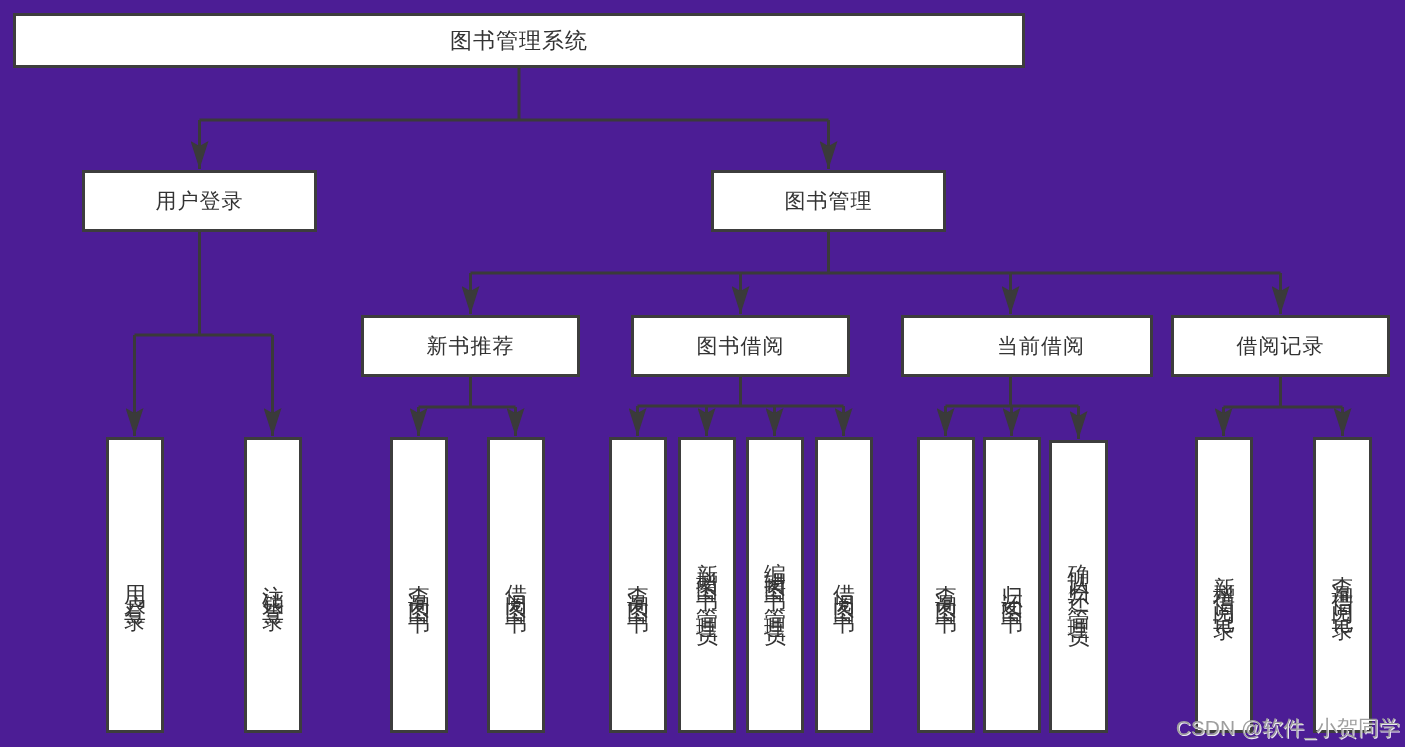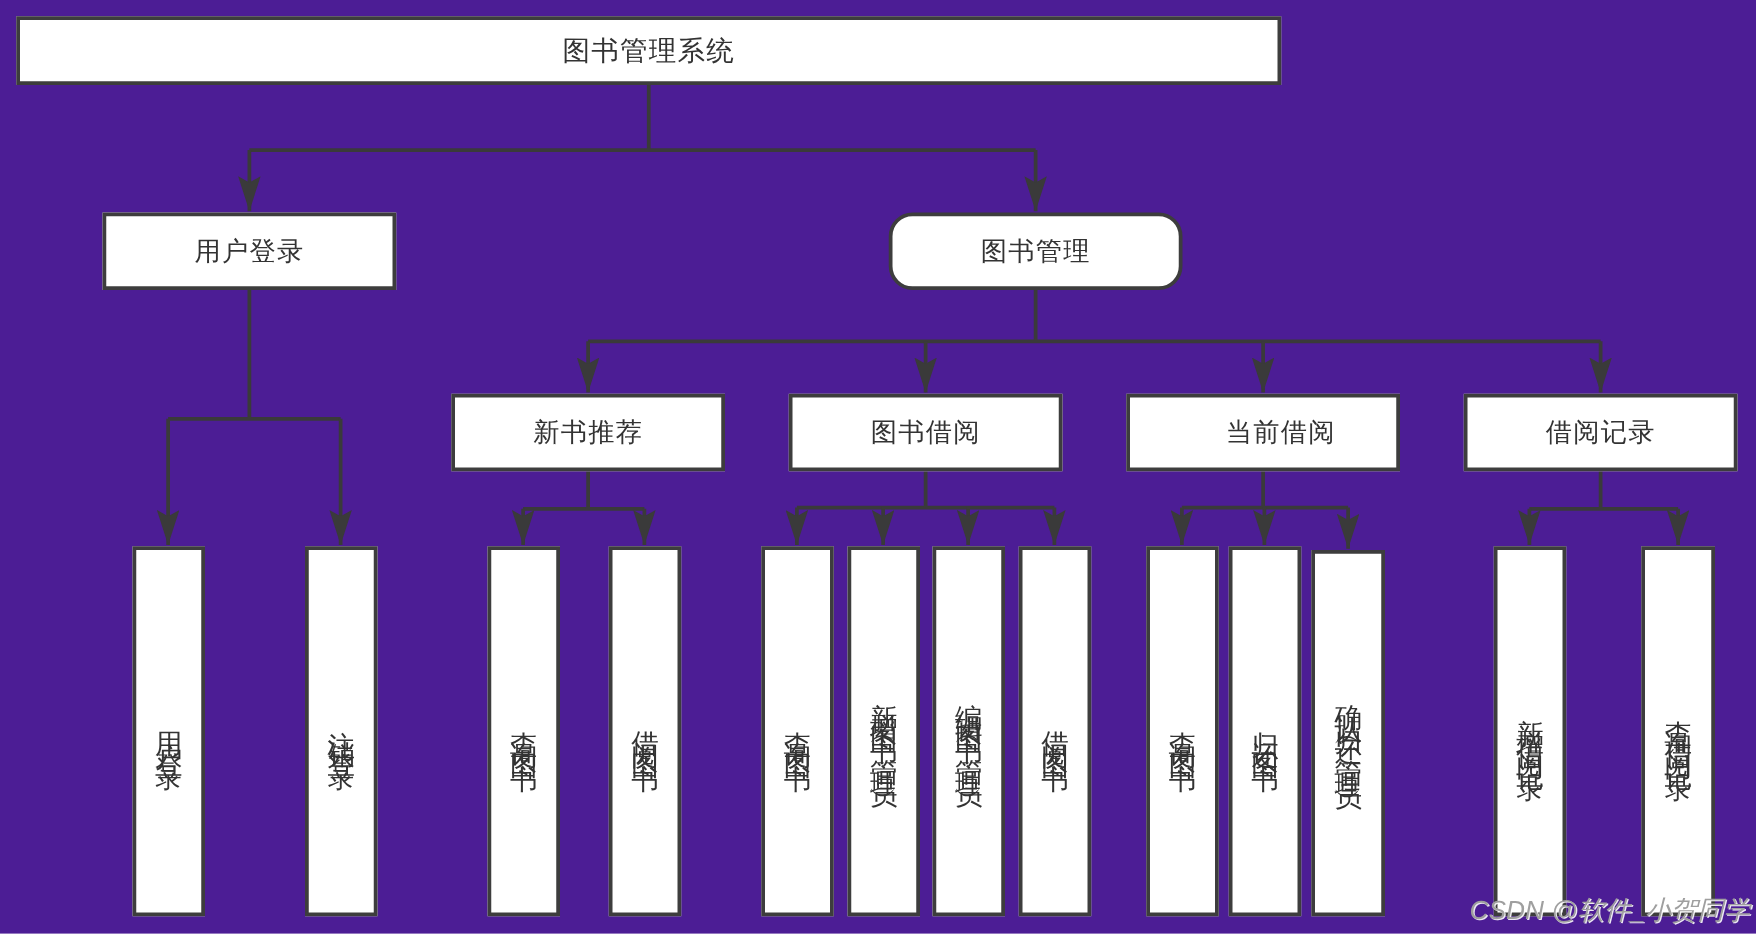--- a/index.html
+++ b/index.html
@@ -22,21 +22,20 @@
     writing-mode:vertical-rl;
     text-orientation:mixed;
     letter-spacing:9px;
     line-height:1;
   }
   .watermark {
     position:absolute; right:5px; top:714px; z-index:3;
     font-size:21px; color:#9f9f9f;
     text-shadow:1px 1px 0 rgba(255,255,255,0.9);
     white-space:nowrap;
-    font-style:italic;
   }
 </style>
 </head>
 <body>
 
 <div class="canvas">
 
   <svg class="connectors" width="1405" height="747" viewBox="0 0 1405 747">
     <defs>
       <marker id="arrow" markerUnits="userSpaceOnUse" markerWidth="28" markerHeight="18" viewBox="0 0 28 18" refX="28" refY="9" orient="auto">
@@ -76,25 +75,25 @@
 
       <path d="M1280.5,377 V407 M1223.5,407 H1342.5"></path>
       <line x1="1223.5" y1="407" x2="1223.5" y2="436" marker-end="url(#arrow)"></line>
       <line x1="1342.5" y1="407" x2="1342.5" y2="436" marker-end="url(#arrow)"></line>
     </g>
   </svg>
 
   <div class="box h root" style="left:13px; top:13px; width:1012px; height:55px;">图书管理系统</div>
 
   <div class="box h" style="left:82px; top:170px; width:235px; height:62px;">用户登录</div>
-  <div class="box h" style="left:711px; top:170px; width:235px; height:62px;border-radius:19px;">图书管理</div>
+  <div class="box h" style="left:711px; top:170px; width:235px; height:62px;">图书管理</div>
 
   <div class="box h" style="left:361px; top:315px; width:219px; height:62px;">新书推荐</div>
   <div class="box h" style="left:631px; top:315px; width:219px; height:62px;">图书借阅</div>
-  <div class="box h" style="left:901px; top:315px; width:219px; height:62px;padding-left:28px;">当前借阅</div>
+  <div class="box h" style="left:901px; top:315px; width:252px; height:62px;padding-left:28px;">当前借阅</div>
   <div class="box h" style="left:1171px; top:315px; width:219px; height:62px;">借阅记录</div>
 
   <div class="box v" style="left:106px; top:437px; width:58px; height:296px;">
     <span>用户登录</span>
   </div>
   <div class="box v" style="left:244px; top:437px; width:58px; height:296px;">
     <span>注销登录</span>
   </div>
 
   <div class="box v" style="left:390px; top:437px; width:58px; height:296px;">

